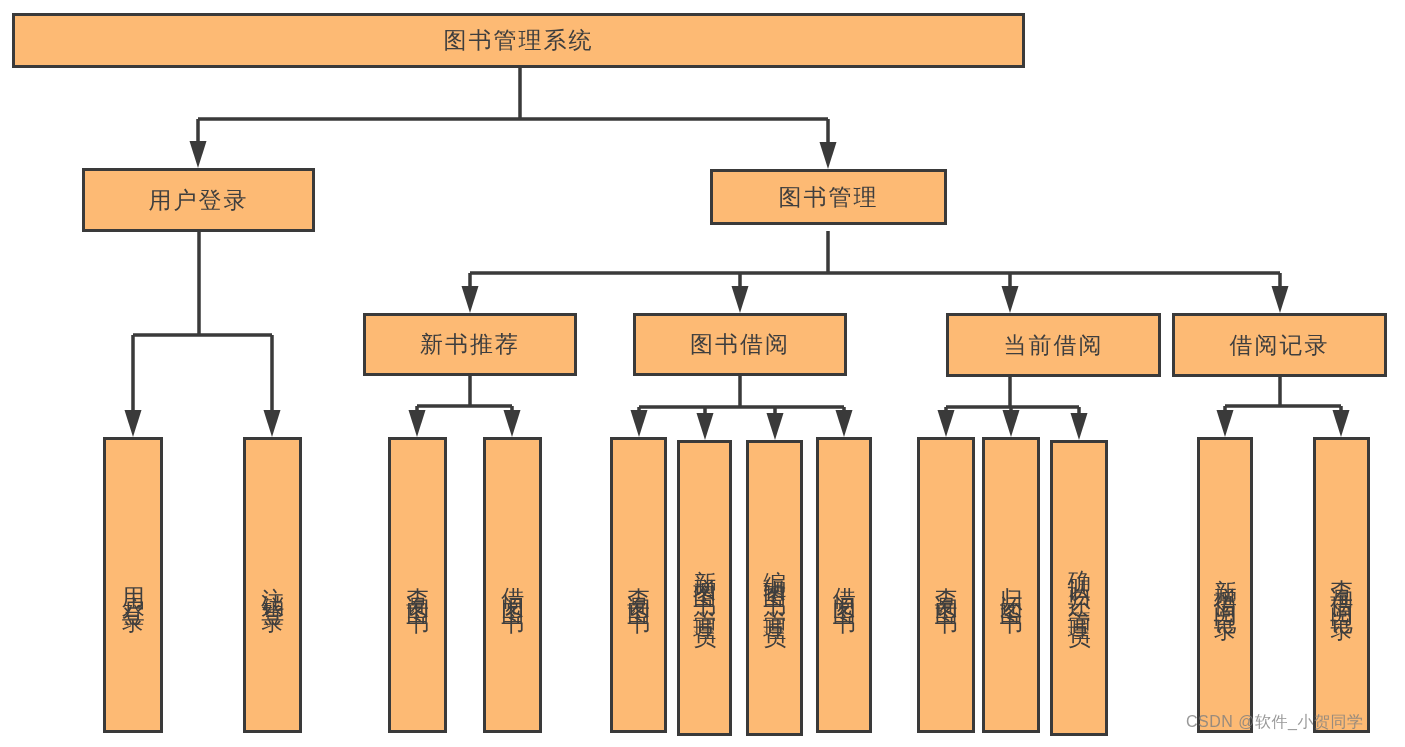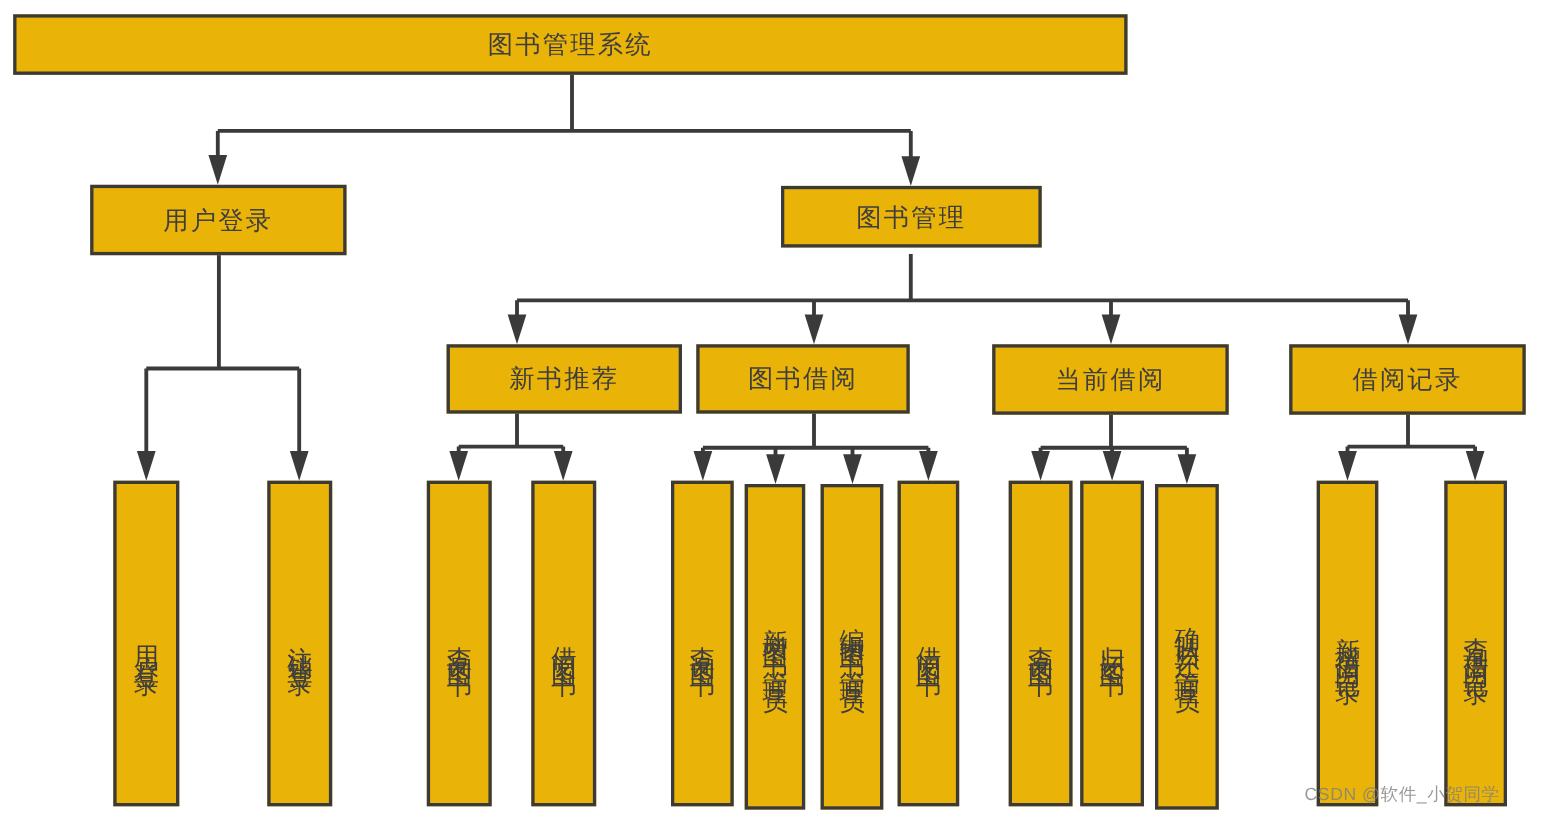--- a/index.html
+++ b/index.html
@@ -12,21 +12,21 @@
     overflow:hidden;
   }
   svg.connectors{
     position:absolute;left:0;top:0;width:1405px;height:747px;
     z-index:1;
   }
   .node{
     position:absolute;
     box-sizing:border-box;
     border:3px solid #3a3a3a;
-    background:#eab308;
+    background:#fdba74;
     display:flex;align-items:center;justify-content:center;
     z-index:2;
   }
   .hbox{
     font-size:23px;
     letter-spacing:2px;
     white-space:nowrap;
   }
   .vbox .vtext{
     writing-mode:vertical-rl;
@@ -95,27 +95,27 @@
     <span>图书管理系统</span>
   </div>
 
   <div class="node hbox" style="left:82px;top:168px;width:233px;height:64px;">
     <span>用户登录</span>
   </div>
   <div class="node hbox" style="left:710px;top:169px;width:237px;height:56px;">
     <span>图书管理</span>
   </div>
 
-  <div class="node hbox" style="left:363px;top:313px;width:214px;height:63px;margin-left:43px;">
+  <div class="node hbox" style="left:363px;top:313px;width:214px;height:63px;">
     <span>新书推荐</span>
   </div>
-  <div class="node hbox" style="left:633px;top:313px;width:194px;height:63px;">
+  <div class="node hbox" style="left:633px;top:313px;width:214px;height:63px;">
     <span>图书借阅</span>
   </div>
-  <div class="node hbox" style="left:902px;top:313px;width:215px;height:64px;">
+  <div class="node hbox" style="left:946px;top:313px;width:215px;height:64px;">
     <span>当前借阅</span>
   </div>
   <div class="node hbox" style="left:1172px;top:313px;width:215px;height:64px;">
     <span>借阅记录</span>
   </div>
 
   <div class="node vbox" style="left:103px;top:437px;width:60px;height:296px;">
     <span class="vtext">用户登录</span>
   </div>
   <div class="node vbox" style="left:243px;top:437px;width:59px;height:296px;">

